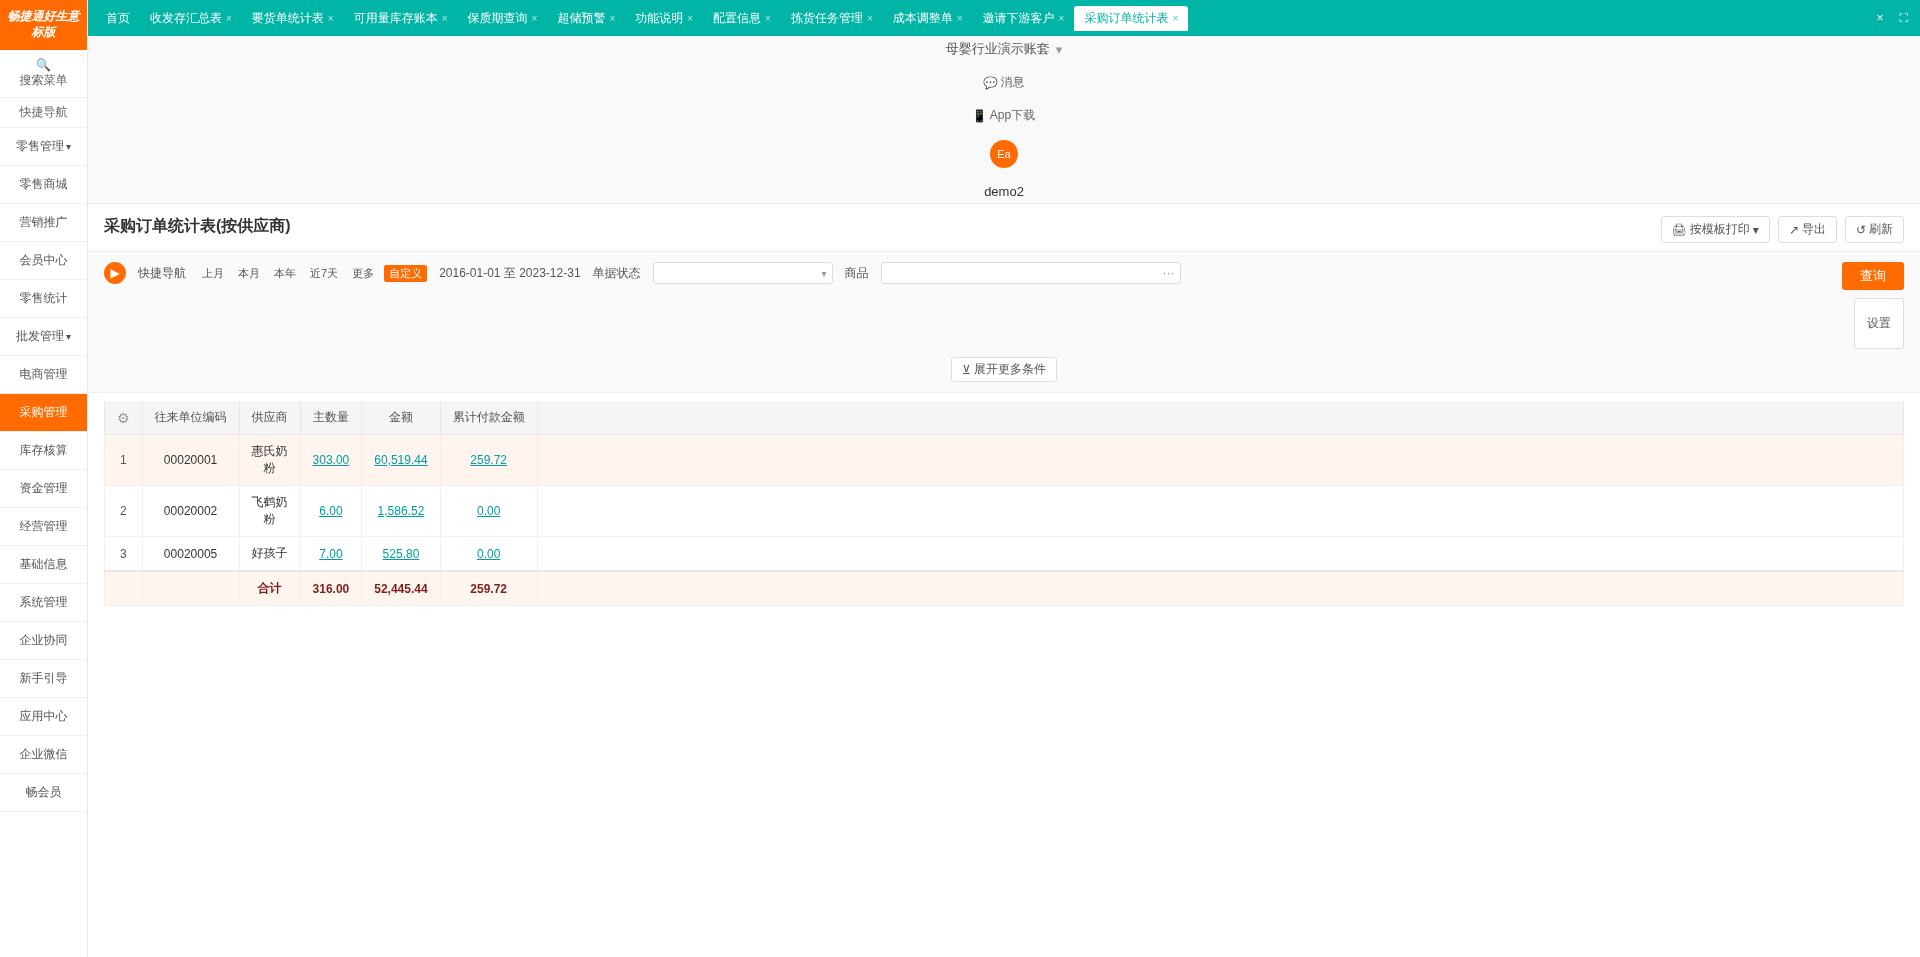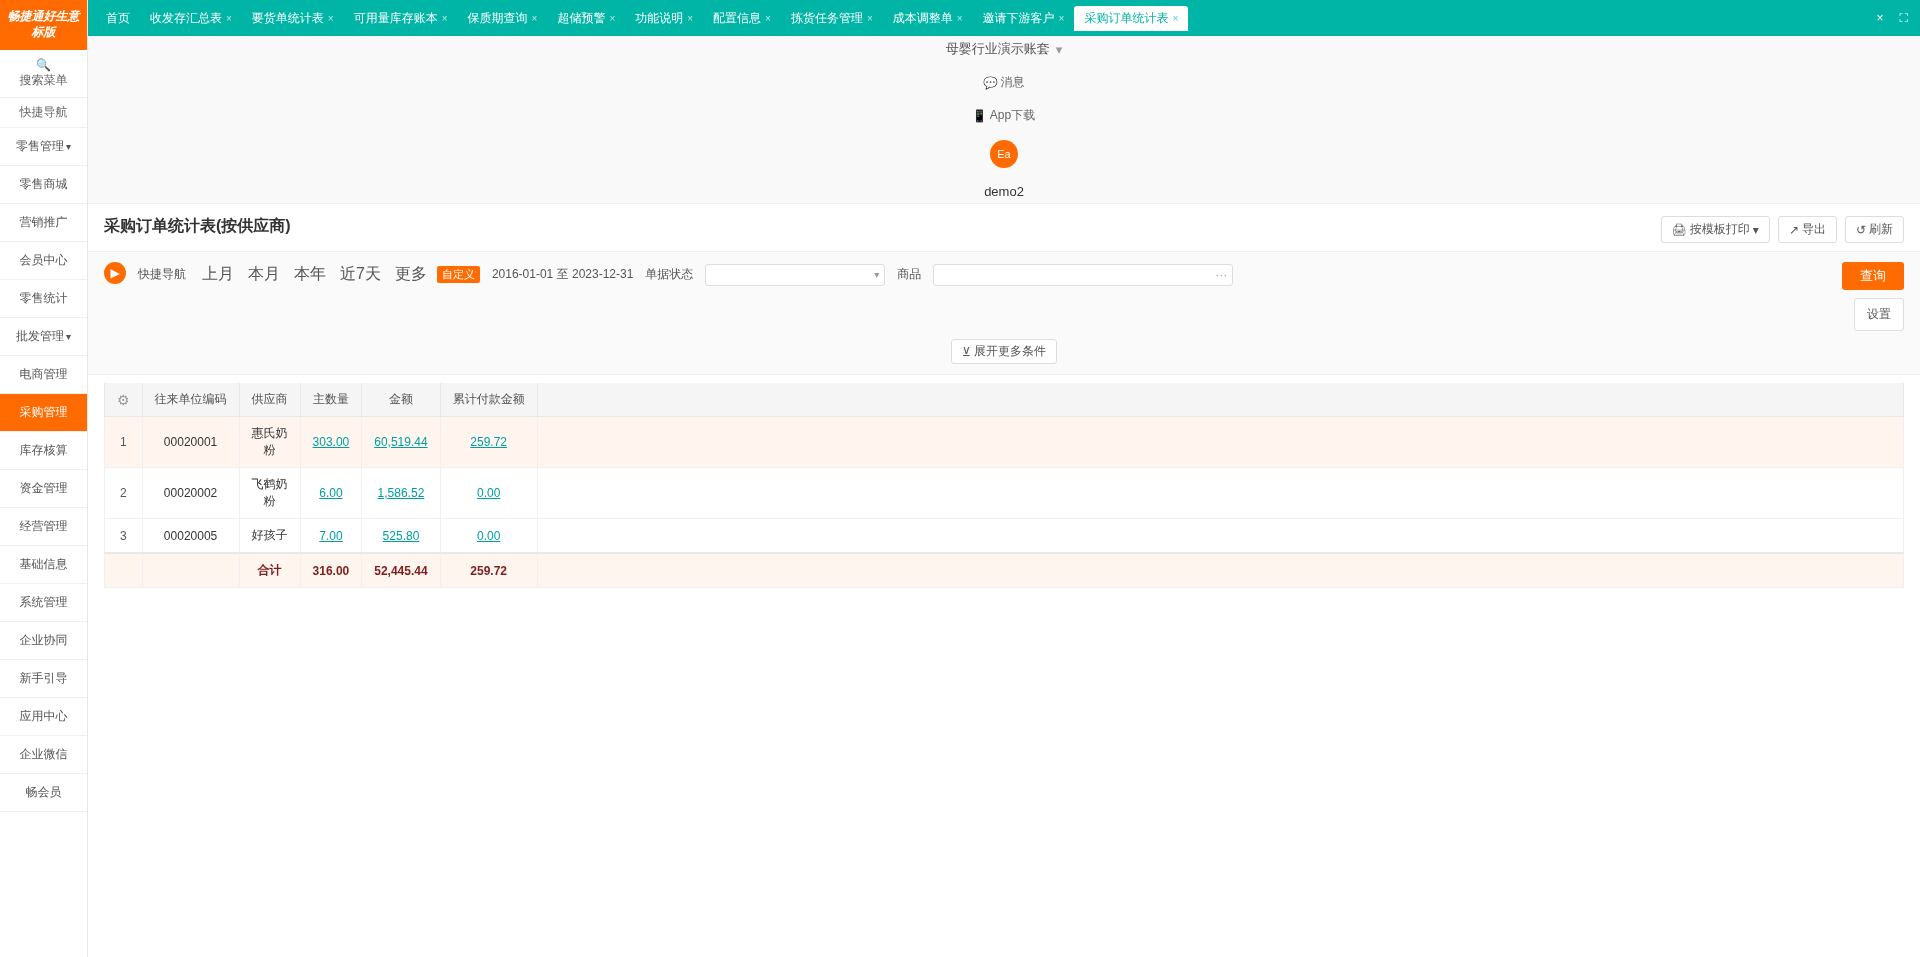--- a/index.html
+++ b/index.html
@@ -40,34 +40,34 @@
     .page-title { font-size: 16px; font-weight: bold; color: #333; }
     .page-actions { display: flex; align-items: center; gap: 8px; }
     .btn-print { background: #fff; border: 1px solid #ddd; border-radius: 3px; padding: 4px 10px; font-size: 12px; cursor: pointer; color: #555; display: flex; align-items: center; gap: 3px; }
     .btn-export { background: #fff; border: 1px solid #ddd; border-radius: 3px; padding: 4px 10px; font-size: 12px; cursor: pointer; color: #555; display: flex; align-items: center; gap: 3px; }
     .btn-refresh { background: #fff; border: 1px solid #ddd; border-radius: 3px; padding: 4px 10px; font-size: 12px; cursor: pointer; color: #555; display: flex; align-items: center; gap: 3px; }
 
     
     .filter-area { padding: 10px 16px; border-bottom: 1px solid #f0f0f0; flex-shrink: 0; background: #fafafa; }
     .filter-label { color: #555; font-size: 12px; white-space: nowrap; }
     .date-shortcuts { display: flex; gap: 6px; align-items: center; }
-    .date-shortcut { color: #555; font-size: 16px; cursor: pointer; padding: 2px 4px; }
+    .date-shortcut { color: #555; font-size: 11px; cursor: pointer; padding: 2px 4px; }
     .date-shortcut.more { color: #555; }
     .date-custom-badge { background: #ff6b00; color: #fff; border-radius: 2px; padding: 1px 5px; font-size: 11px; }
     .date-range { font-size: 12px; color: #555; }
     .filter-select { border: 1px solid #ddd; border-radius: 3px; padding: 3px 24px 3px 8px; font-size: 12px; background: #fff; cursor: pointer; min-width: 180px; appearance: none; position: relative; }
     .select-wrapper { position: relative; display: inline-flex; align-items: center; }
     .select-wrapper::after { content: '▾'; position: absolute; right: 6px; font-size: 10px; color: #999; pointer-events: none; }
     .filter-input-wrapper { position: relative; display: inline-flex; align-items: center; flex: 1; max-width: 300px; }
     .filter-input { border: 1px solid #ddd; border-radius: 3px; padding: 3px 24px 3px 8px; font-size: 12px; width: 100%; }
     .filter-input-dots { position: absolute; right: 6px; color: #999; font-size: 12px; cursor: pointer; }
     .expand-more { display: flex; align-items: center; justify-content: center; margin-top: 8px; }
     .expand-btn { color: #555; font-size: 12px; cursor: pointer; display: flex; align-items: center; gap: 3px; border: 1px solid #ddd; border-radius: 3px; padding: 3px 10px; background: #fff; }
     .btn-query { background: #ff6b00; color: #fff; border: none; border-radius: 3px; padding: 5px 18px; font-size: 13px; cursor: pointer; }
-    .btn-settings { background: #fff; border: 1px solid #ddd; color: #555; border-radius: 3px; padding: 7px 12px; font-size: 12px; cursor: pointer; display: block; margin-top: 4px; }
+    .btn-settings { background: #fff; border: 1px solid #ddd; color: #555; border-radius: 3px; padding: 16px 12px; font-size: 12px; cursor: pointer; display: block; margin-top: 4px; }
     .query-area { display: flex; flex-direction: column; align-items: flex-end; gap: 4px; flex-shrink: 0; }
 
     
     .table-area { flex: 1; overflow-y: auto; padding: 8px 16px; }
     .data-table { width: 100%; border-collapse: collapse; }
     .data-table thead tr { background: #f5f5f5; }
     .data-table th { padding: 8px 12px; text-align: center; font-size: 12px; color: #555; font-weight: normal; border-bottom: 1px solid #e8e8e8; border-right: 1px solid #e8e8e8; white-space: nowrap; }
     .data-table th:first-child { border-left: 1px solid #e8e8e8; }
     .data-table td { padding: 8px 12px; text-align: center; font-size: 12px; color: #333; border-bottom: 1px solid #f0f0f0; border-right: 1px solid #f0f0f0; }
     .data-table td:first-child { border-left: 1px solid #f0f0f0; }

